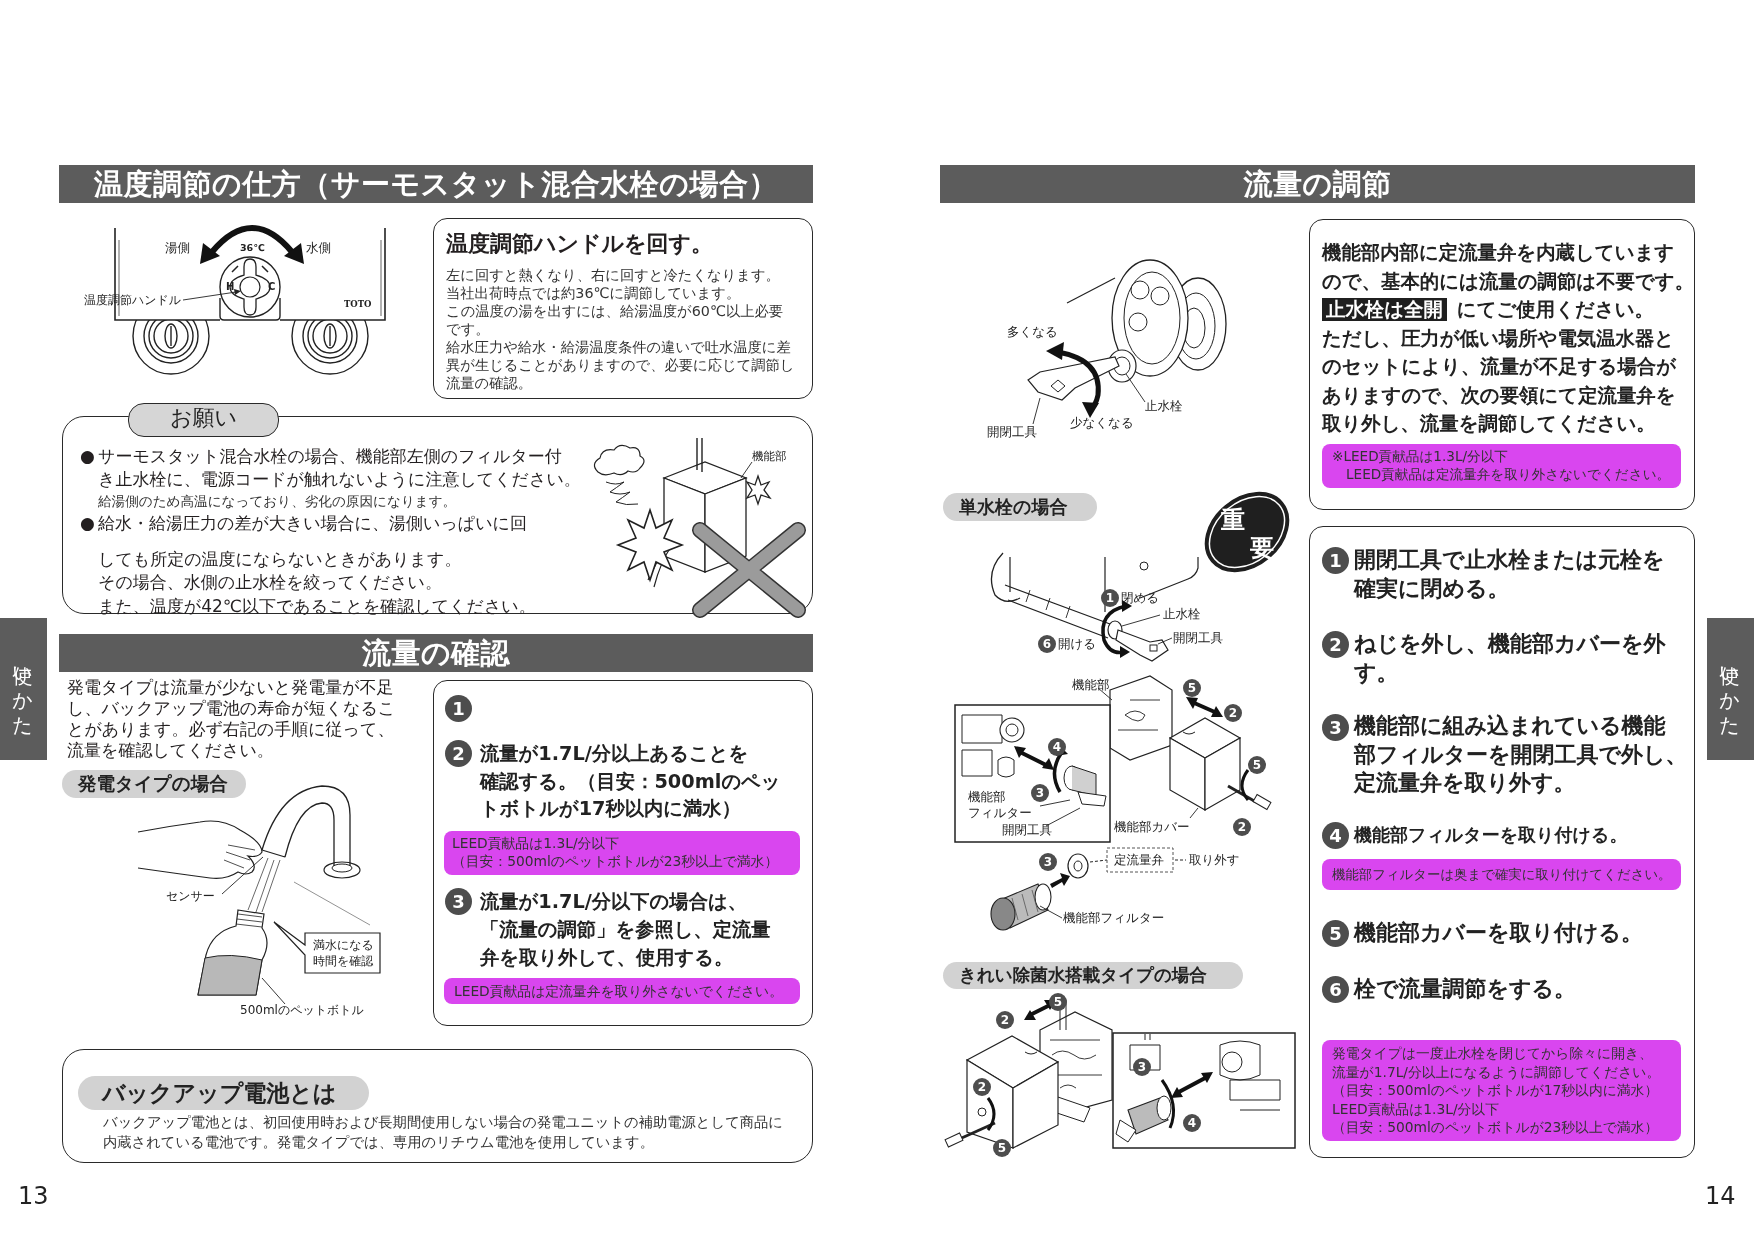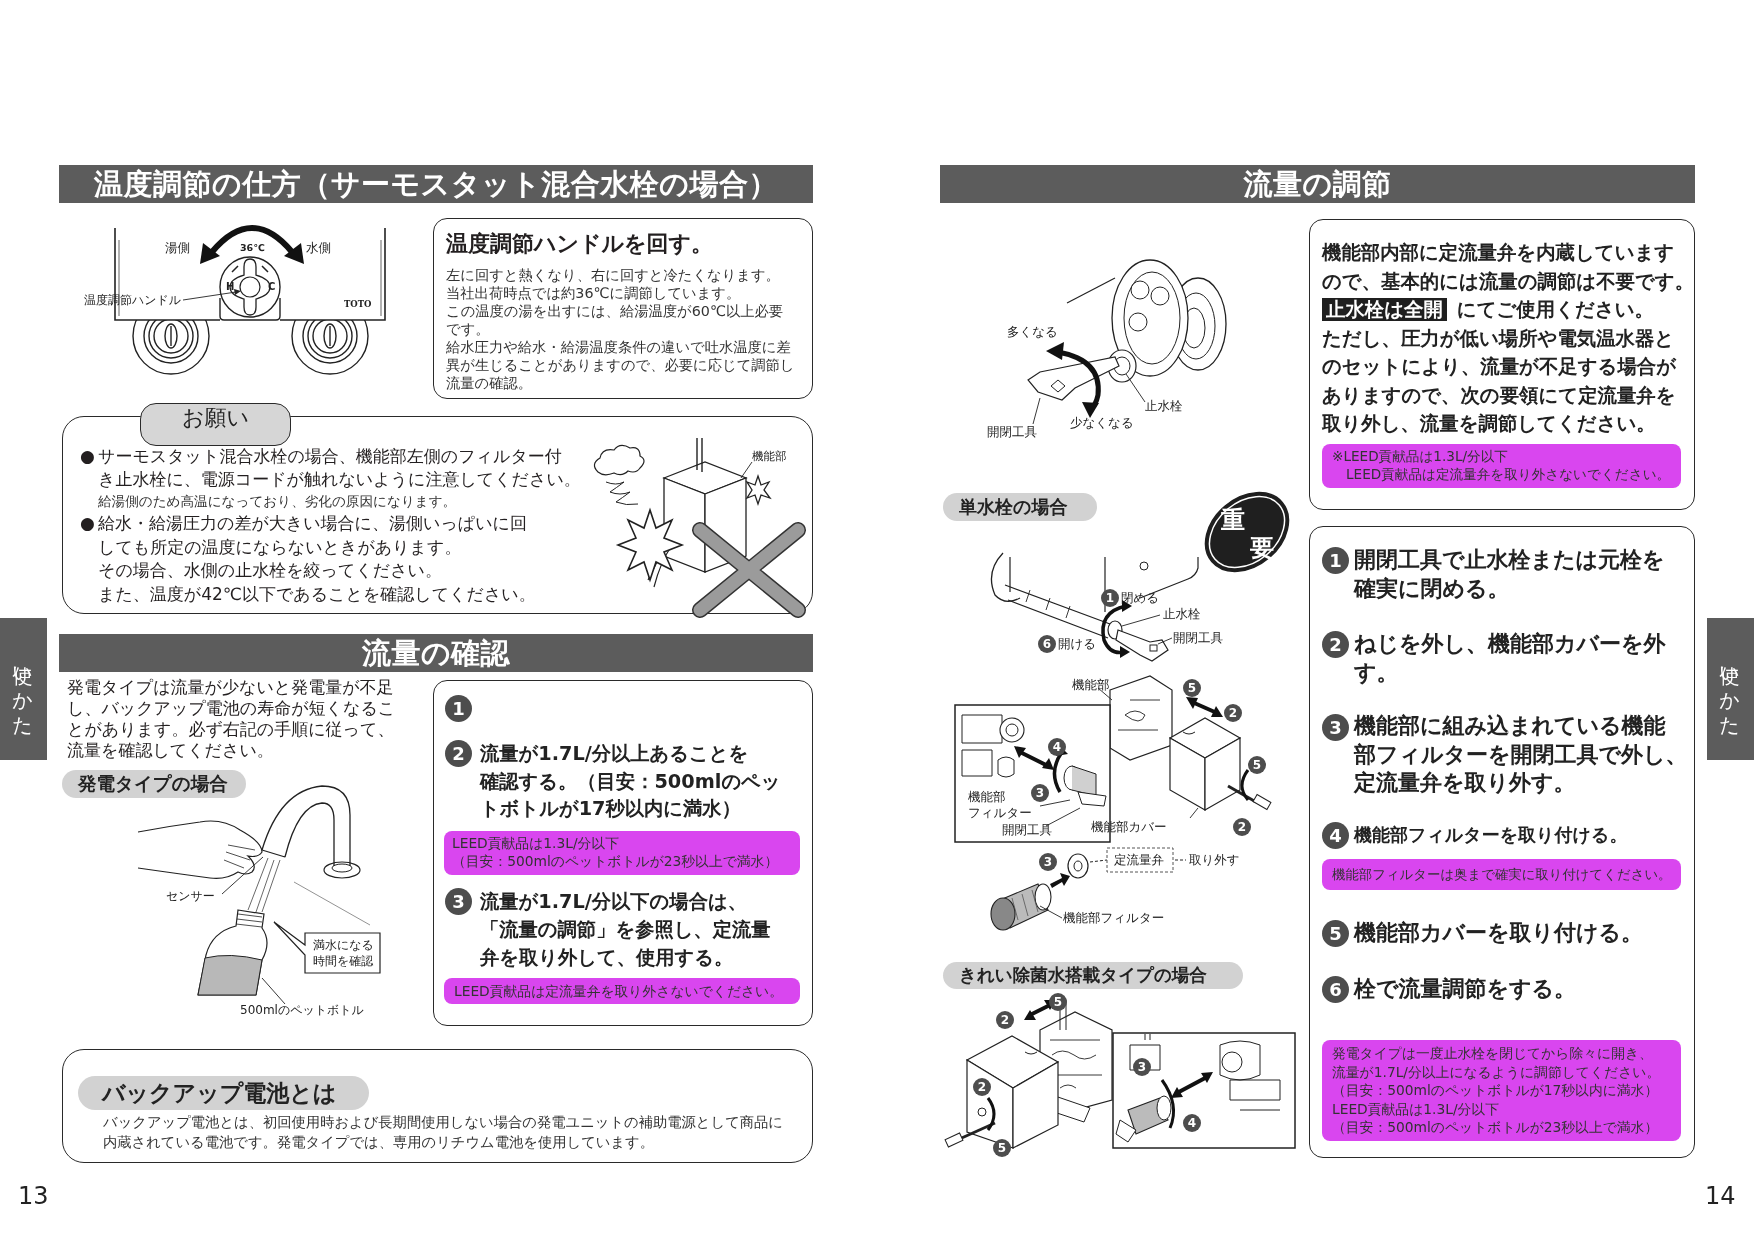--- a/index.html
+++ b/index.html
@@ -82,31 +82,31 @@
     <div>左に回すと熱くなり、右に回すと冷たくなります。</div>
     <div>当社出荷時点では約36℃に調節しています。</div>
     <div>この温度の湯を出すには、給湯温度が60℃以上必要</div>
     <div>です。</div>
     <div>給水圧力や給水・給湯温度条件の違いで吐水温度に差</div>
     <div>異が生じることがありますので、必要に応じて調節し</div>
     <div>流量の確認。</div>
   </div>
 
   <div class="box" style="left:62px;top:416px;width:751px;height:198px;border-radius:22px;"></div>
-  <div class="tab-light" style="left:140px;top:403px;width:151px;height:43px;line-height:27px;">お願い</div>
+  <div class="tab-light" style="left:128px;top:403px;width:151px;height:34px;line-height:27px;">お願い</div>
   <div class="t" style="left:80px;top:445px;font-size:17px;line-height:23px;">●</div>
   <div class="abs" style="left:98px;top:445px;font-size:17px;line-height:23px;">
     <div class="t" style="position:static;">サーモスタット混合水栓の場合、機能部左側のフィルター付</div>
     <div class="t" style="position:static;">き止水栓に、電源コードが触れないように注意してください。</div>
   </div>
   <div class="t" style="left:98px;top:492px;font-size:13.6px;line-height:18px;color:#333;">給湯側のため高温になっており、劣化の原因になります。</div>
   <div class="t" style="left:80px;top:512px;font-size:17px;line-height:23px;">●</div>
   <div class="abs" style="left:98px;top:512px;font-size:17px;line-height:23.5px;">
     <div class="t" style="position:static;">給水・給湯圧力の差が大きい場合に、湯側いっぱいに回</div>
-    <div class="t" style="position:static;">しても所定の温度にならないときがあります。</div>
+    <div class="t" style="position:static;margin-top:12px;">しても所定の温度にならないときがあります。</div>
     <div class="t" style="position:static;">その場合、水側の止水栓を絞ってください。</div>
     <div class="t" style="position:static;">また、温度が42℃以下であることを確認してください。</div>
   </div>
   <svg style="left:585px;top:435px;width:225px;height:180px;" viewBox="585 435 225 180">
     <path d="M598,472 q-8,-8 2,-14 q2,-10 14,-8 q6,-8 16,-2 q10,-2 10,8 q8,4 0,12 q-4,6 -12,3 q-6,6 -14,2 q-10,4 -16,-1z" fill="#fff" stroke="#222" stroke-width="1.2"></path>
     <path d="M606,482 q10,4 18,0 q-8,6 -14,10 q10,4 20,0 q-8,6 -14,10 q10,4 22,2" fill="none" stroke="#222" stroke-width="1"></path>
     <polygon points="664,478 705,462 746,478 705,494" fill="#fff" stroke="#222" stroke-width="1.3"></polygon>
     <polygon points="664,478 705,494 705,572 664,556" fill="#fff" stroke="#222" stroke-width="1.3"></polygon>
     <polygon points="705,494 746,478 746,556 705,572" fill="#fff" stroke="#222" stroke-width="1.3"></polygon>
     <path d="M697,470 V438 M702,472 V438" stroke="#222" stroke-width="1.4"></path>
@@ -283,21 +283,21 @@
   <span class="lbl" style="left:1173px;top:631px;">開閉工具</span>
   <span class="lbl" style="left:1072px;top:678px;">機能部</span>
   <span class="mk" style="left:1183px;top:679px;">5</span>
   <span class="mk" style="left:1224px;top:704px;">2</span>
   <span class="mk" style="left:1048px;top:738px;">4</span>
   <span class="mk" style="left:1031px;top:784px;">3</span>
   <span class="lbl" style="left:968px;top:790px;">機能部</span>
   <span class="lbl" style="left:968px;top:806px;">フィルター</span>
   <span class="lbl" style="left:1002px;top:823px;">開閉工具</span>
   <span class="mk" style="left:1248px;top:756px;">5</span>
-  <span class="lbl" style="left:1091px;top:820px;text-align:right;">機能部カバー</span>
+  <span class="lbl" style="left:1114px;top:820px;text-align:right;">機能部カバー</span>
   <span class="mk" style="left:1233px;top:818px;">2</span>
   <span class="mk" style="left:1039px;top:853px;">3</span>
   <span class="lbl" style="left:1114px;top:853px;">定流量弁</span>
   <span class="lbl" style="left:1189px;top:853px;">取り外す</span>
   <span class="lbl" style="left:1063px;top:911px;">機能部フィルター</span>
 
   <div class="pill" style="left:943px;top:962px;width:300px;height:27px;font-size:17.5px;line-height:27px;padding-left:16px;">きれい除菌水搭載タイプの場合</div>
 
   <svg style="left:945px;top:990px;width:355px;height:170px;" viewBox="945 990 355 170">
     <polygon points="1040,1030 1075,1012 1112,1030 1112,1100 1075,1110 1040,1095" fill="#fff" stroke="#222" stroke-width="1.2"></polygon>

